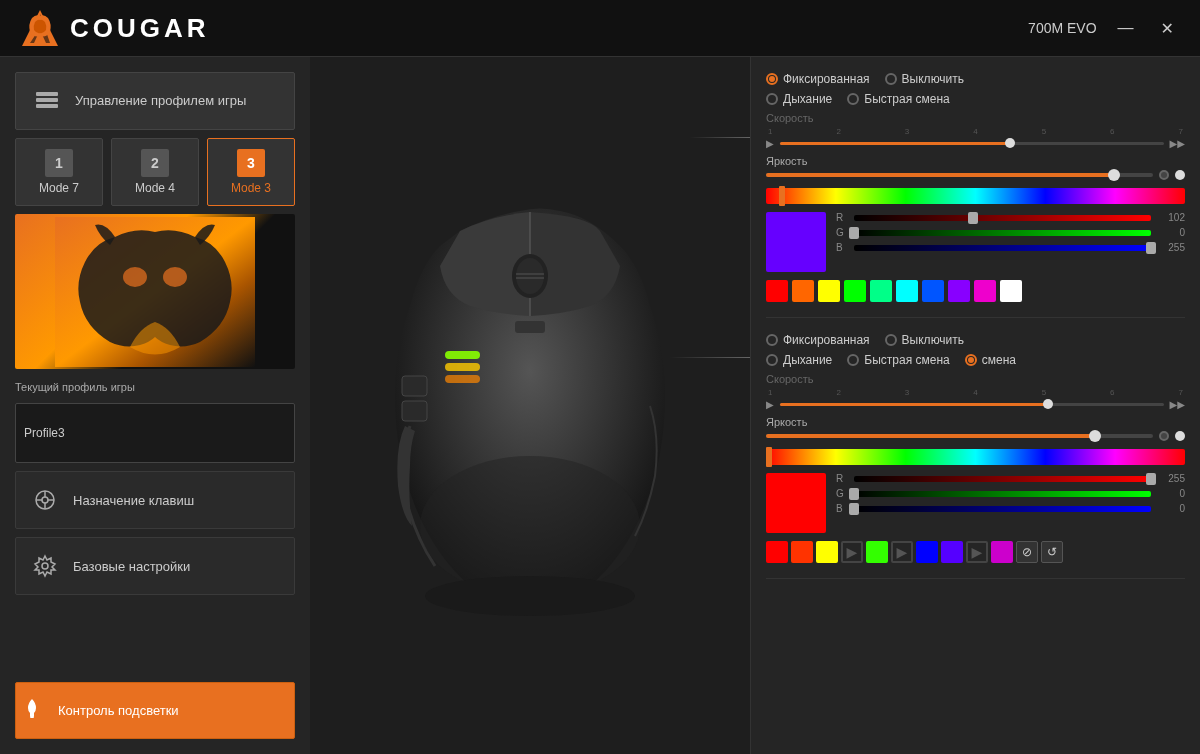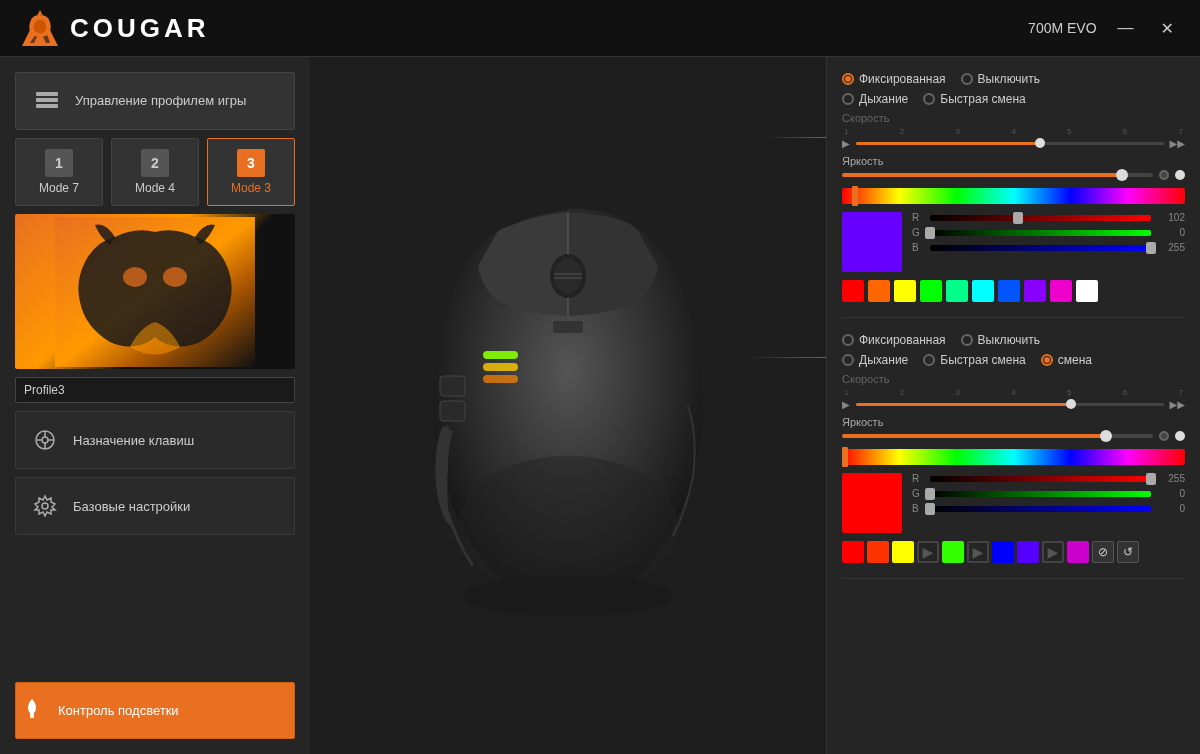--- a/index.html
+++ b/index.html
@@ -145,21 +145,21 @@
 
     #profile-label {
       font-size: 11px;
       color: #aaa;
       margin-top: 2px;
     }
     #profile-name-input {
       background: #1a1a1a;
       border: 1px solid #444;
       color: #ccc;
-      padding: 5px 8px;
+      padding: 22px 8px;
       font-size: 12px;
       width: 100%;
       border-radius: 2px;
     }
 
     .sidebar-nav-btn {
       background: #2a2a2a;
       border: 1px solid #3a3a3a;
       color: #ccc;
       padding: 14px 15px;
@@ -204,21 +204,21 @@
     #mouse-area {
       flex: 1;
       display: flex;
       align-items: center;
       justify-content: center;
       position: relative;
     }
 
     
     #right-panel {
-      width: 374px;
+      width: 450px;
       background: #252525;
       padding: 15px;
       display: flex;
       flex-direction: column;
       gap: 0;
       overflow-y: auto;
       border-left: 1px solid #333;
     }
 
     .lighting-section {
@@ -456,20 +456,23 @@
         <path d="M60,20 Q50,5 40,8 Q45,20 55,28Z" fill="#1a1a1a" opacity="0.85"></path>
         <path d="M140,20 Q150,5 160,8 Q155,20 145,28Z" fill="#1a1a1a" opacity="0.85"></path>
 
         <ellipse cx="80" cy="60" rx="12" ry="10" fill="#e87020" opacity="0.7"></ellipse>
         <ellipse cx="120" cy="60" rx="12" ry="10" fill="#e87020" opacity="0.7"></ellipse>
 
         <path d="M75,130 Q100,145 125,130 Q115,110 100,105 Q85,110 75,130Z" fill="#ff9900" opacity="0.5"></path>
       </svg>
     </div>
 
+    <div>
+      <span id="profile-label">Текущий профиль игры</span>
+    </div>
     <input type="text" id="profile-name-input" value="Profile3" style="">
 
     <div class="sidebar-nav-btn">
       <div class="nav-icon">
         <svg width="24" height="24" viewBox="0 0 24 24">
           <circle cx="12" cy="12" r="9" fill="none" stroke="#aaa" stroke-width="1.5"></circle>
           <circle cx="12" cy="12" r="3" fill="none" stroke="#aaa" stroke-width="1.5"></circle>
           <line x1="3" y1="12" x2="9" y2="12" stroke="#aaa" stroke-width="1.5"></line>
           <line x1="15" y1="12" x2="21" y2="12" stroke="#aaa" stroke-width="1.5"></line>
           <line x1="12" y1="3" x2="12" y2="9" stroke="#aaa" stroke-width="1.5"></line>

